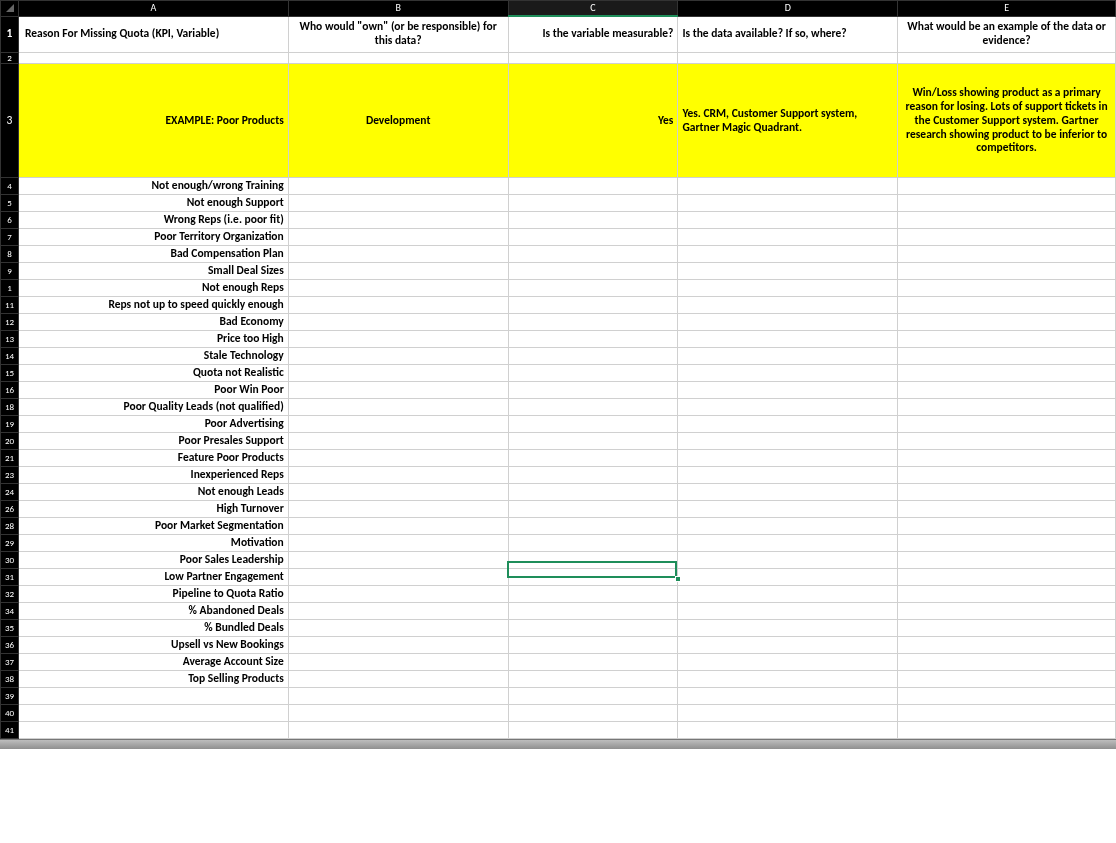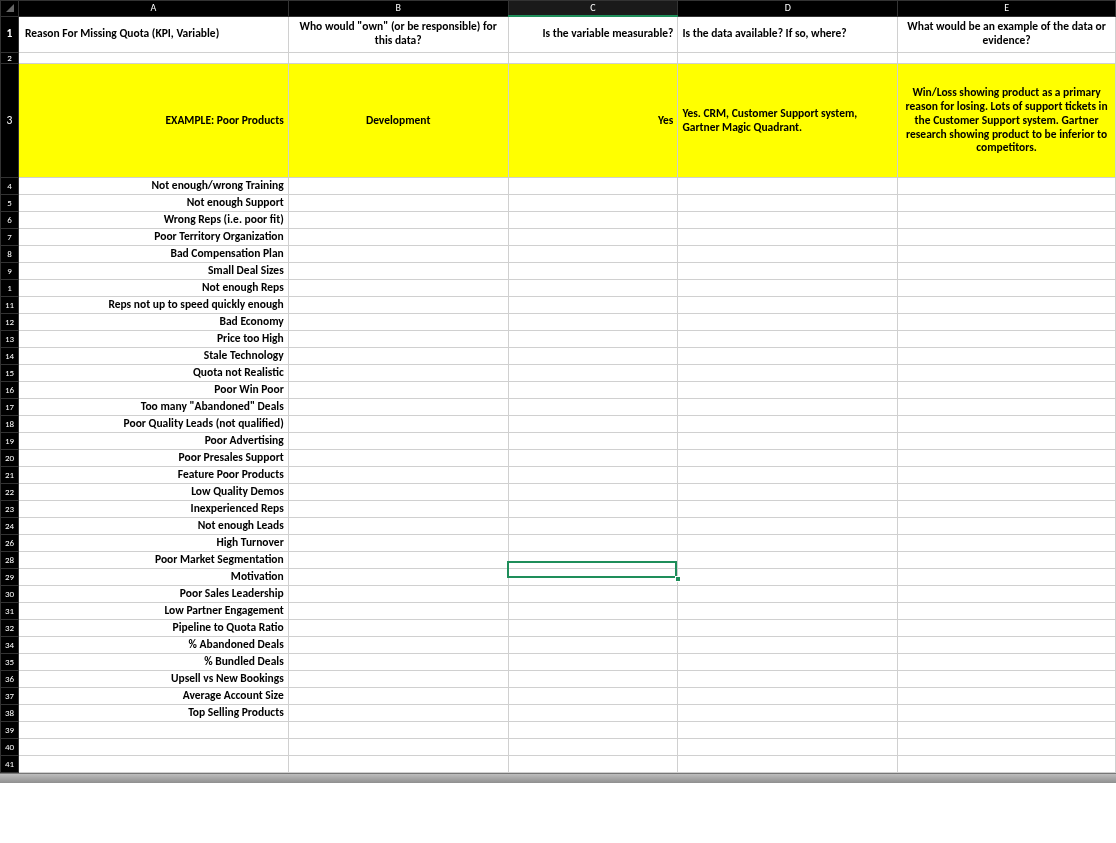--- a/index.html
+++ b/index.html
@@ -248,28 +248,20 @@
       </div>
       <div class="row data">
         <div class="cell rhdr">16</div>
         <div class="cell c-a">Poor Win Poor</div>
         <div class="cell c-b"></div>
         <div class="cell c-c"></div>
         <div class="cell c-d"></div>
         <div class="cell c-e"></div>
       </div>
       <div class="row data">
-        <div class="cell rhdr">17</div>
-        <div class="cell c-a">Too many "Abandoned" Deals</div>
-        <div class="cell c-b"></div>
-        <div class="cell c-c"></div>
-        <div class="cell c-d"></div>
-        <div class="cell c-e"></div>
-      </div>
-      <div class="row data">
         <div class="cell rhdr">18</div>
         <div class="cell c-a">Poor Quality Leads (not qualified)</div>
         <div class="cell c-b"></div>
         <div class="cell c-c"></div>
         <div class="cell c-d"></div>
         <div class="cell c-e"></div>
       </div>
       <div class="row data">
         <div class="cell rhdr">19</div>
         <div class="cell c-a">Poor Advertising</div>
@@ -282,28 +274,20 @@
         <div class="cell rhdr">20</div>
         <div class="cell c-a">Poor Presales Support</div>
         <div class="cell c-b"></div>
         <div class="cell c-c"></div>
         <div class="cell c-d"></div>
         <div class="cell c-e"></div>
       </div>
       <div class="row data">
         <div class="cell rhdr">21</div>
         <div class="cell c-a">Feature Poor Products</div>
-        <div class="cell c-b"></div>
-        <div class="cell c-c"></div>
-        <div class="cell c-d"></div>
-        <div class="cell c-e"></div>
-      </div>
-      <div class="row data">
-        <div class="cell rhdr">22</div>
-        <div class="cell c-a">Low Quality Demos</div>
         <div class="cell c-b"></div>
         <div class="cell c-c"></div>
         <div class="cell c-d"></div>
         <div class="cell c-e"></div>
       </div>
       <div class="row data">
         <div class="cell rhdr">23</div>
         <div class="cell c-a">Inexperienced Reps</div>
         <div class="cell c-b"></div>
         <div class="cell c-c"></div>

